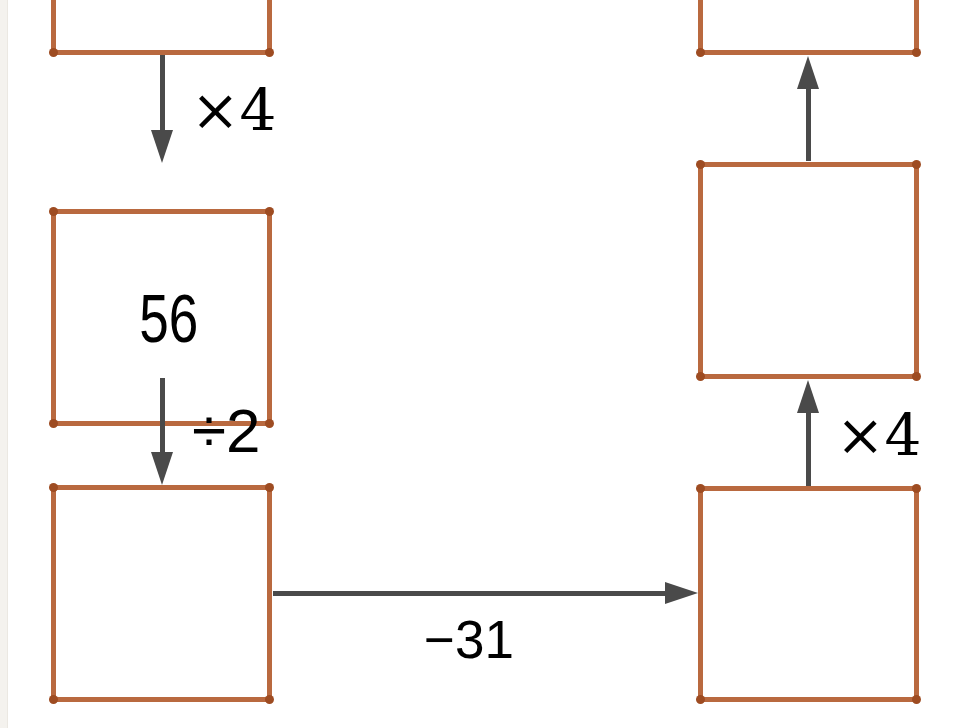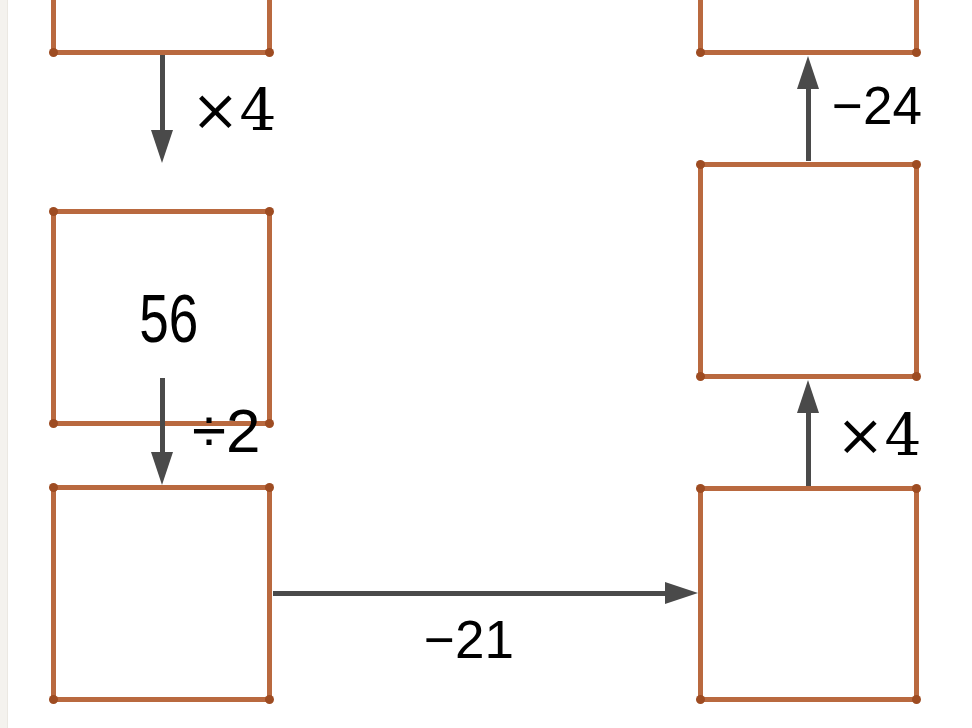--- a/index.html
+++ b/index.html
@@ -157,19 +157,18 @@
 
   <div class="arrow">
     <div class="head up" style="left:797px; top:56px;"></div>
     <div class="shaft" style="left:806px; top:87px; width:5px; height:74px;"></div>
   </div>
 
   <span class="op serif" style="left:191px; top:81px;">×4</span>
 
   <span class="op sans big" style="left:192px; top:400px;">÷2</span>
 
-  <span class="op sans" style="left:424px; top:613px;">−21</span>
+  <span class="op sans" style="left:424px; top:613px;">−31</span>
 
   <span class="op serif" style="left:836px; top:406px;">×4</span>
 
-  <span class="op sans" style="left:832px; top:79px;">−24</span>
 
 </div>
 
 </body></html>

